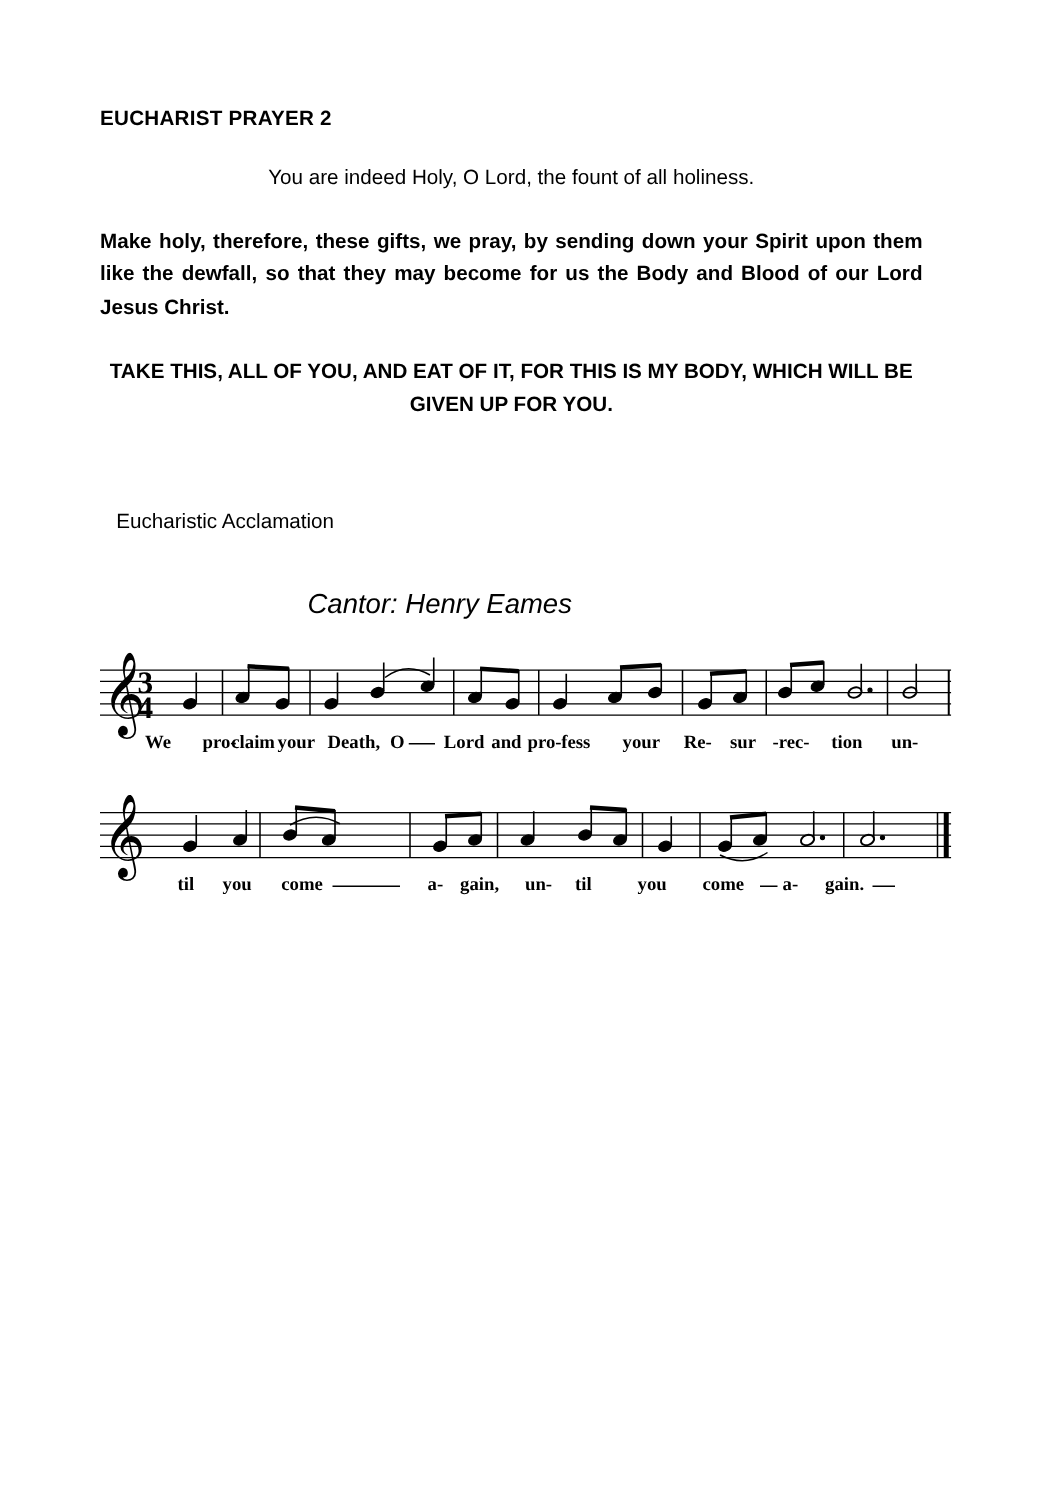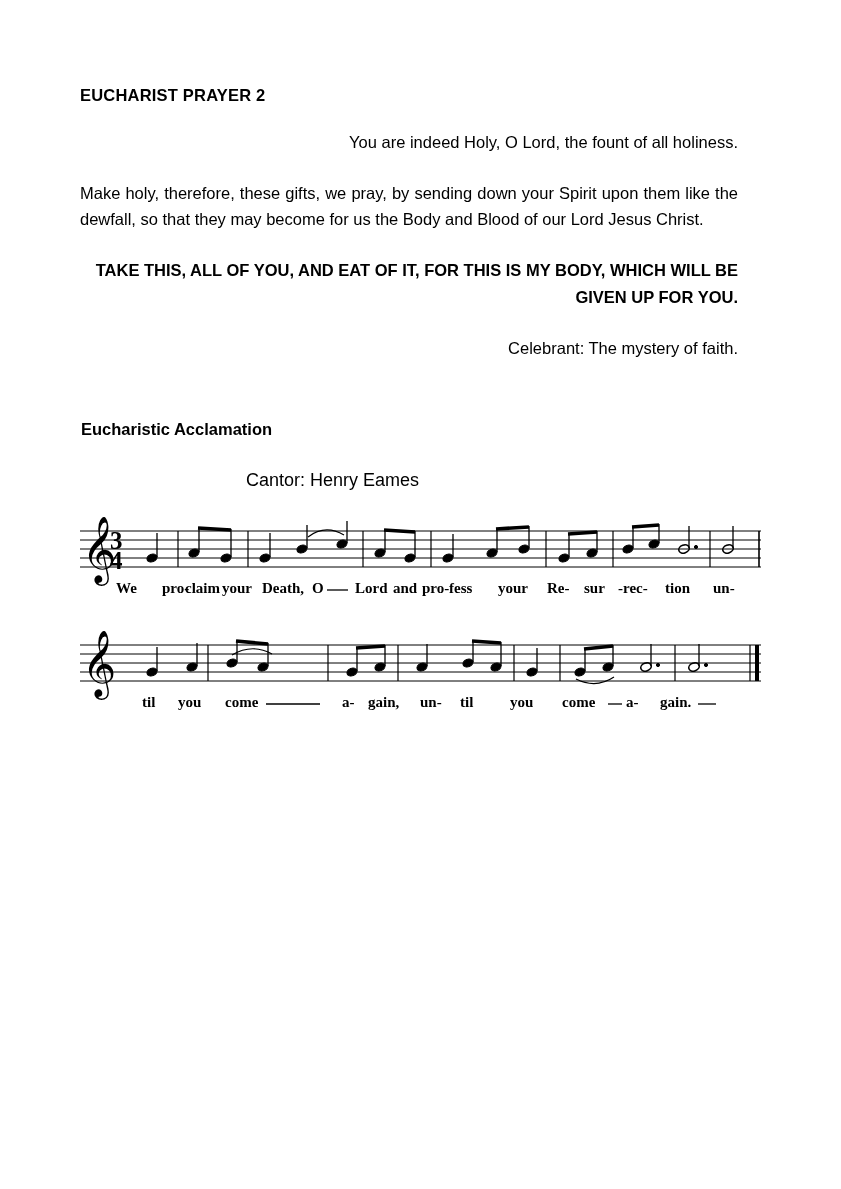--- a/index.html
+++ b/index.html
@@ -25,41 +25,43 @@
   .heading {
     font-size: 16.5px;
     font-weight: bold;
     letter-spacing: 0.2px;
     margin: 8px 0 0 0;
   }
   .para {
     font-size: 16.5px;
     line-height: 1.62;
     margin: 24px 0 0 0;
-    text-align: right;
+    text-align: center;
   }
   .para.justified {
     text-align: justify;
+    font-weight: bold;
   }
   .para.bold {
     font-weight: bold;
     text-align: justify;
   }
   .para.bold.nojust {
-    text-align: right;
+    text-align: center;
   }
   .subheading {
     font-size: 16.5px;
-    font-weight: bold;
-    margin: 1px;
+    font-weight: normal;
+    margin: 13px;
   }
   .cantor-line {
-    font-size: 18px;
+    font-size: 22px;
     margin: 0;
     padding-left: 166px;
+    font-style: italic;
   }
   .spacer-lg { height: 58px; }
   .spacer-md { height: 30px; }
   .score {
     margin-top: 26px;
   }
   .staff-block {
     position: relative;
     width: 681px;
     height: 96px;
@@ -84,21 +86,20 @@
 
   <p class="para">You are indeed Holy, O Lord, the fount of all holiness.</p>
 
   <p class="para justified">Make holy, therefore, these gifts, we pray, by sending down your Spirit upon them like the dewfall, so that they may become for us the Body and Blood of our Lord Jesus Christ.</p>
 
 
   <p class="para bold nojust">TAKE THIS, ALL OF YOU, AND EAT OF IT, FOR THIS IS MY BODY, WHICH WILL BE GIVEN UP FOR YOU.</p>
 
 
 
-  <p class="para">Celebrant:  The mystery of faith.</p>
 
   <div class="spacer-lg"></div>
 
   <h2 class="subheading">Eucharistic Acclamation</h2>
 
   <div class="spacer-md"></div>
 
   <p class="cantor-line">Cantor:  Henry Eames</p>
 
   <div class="score">

